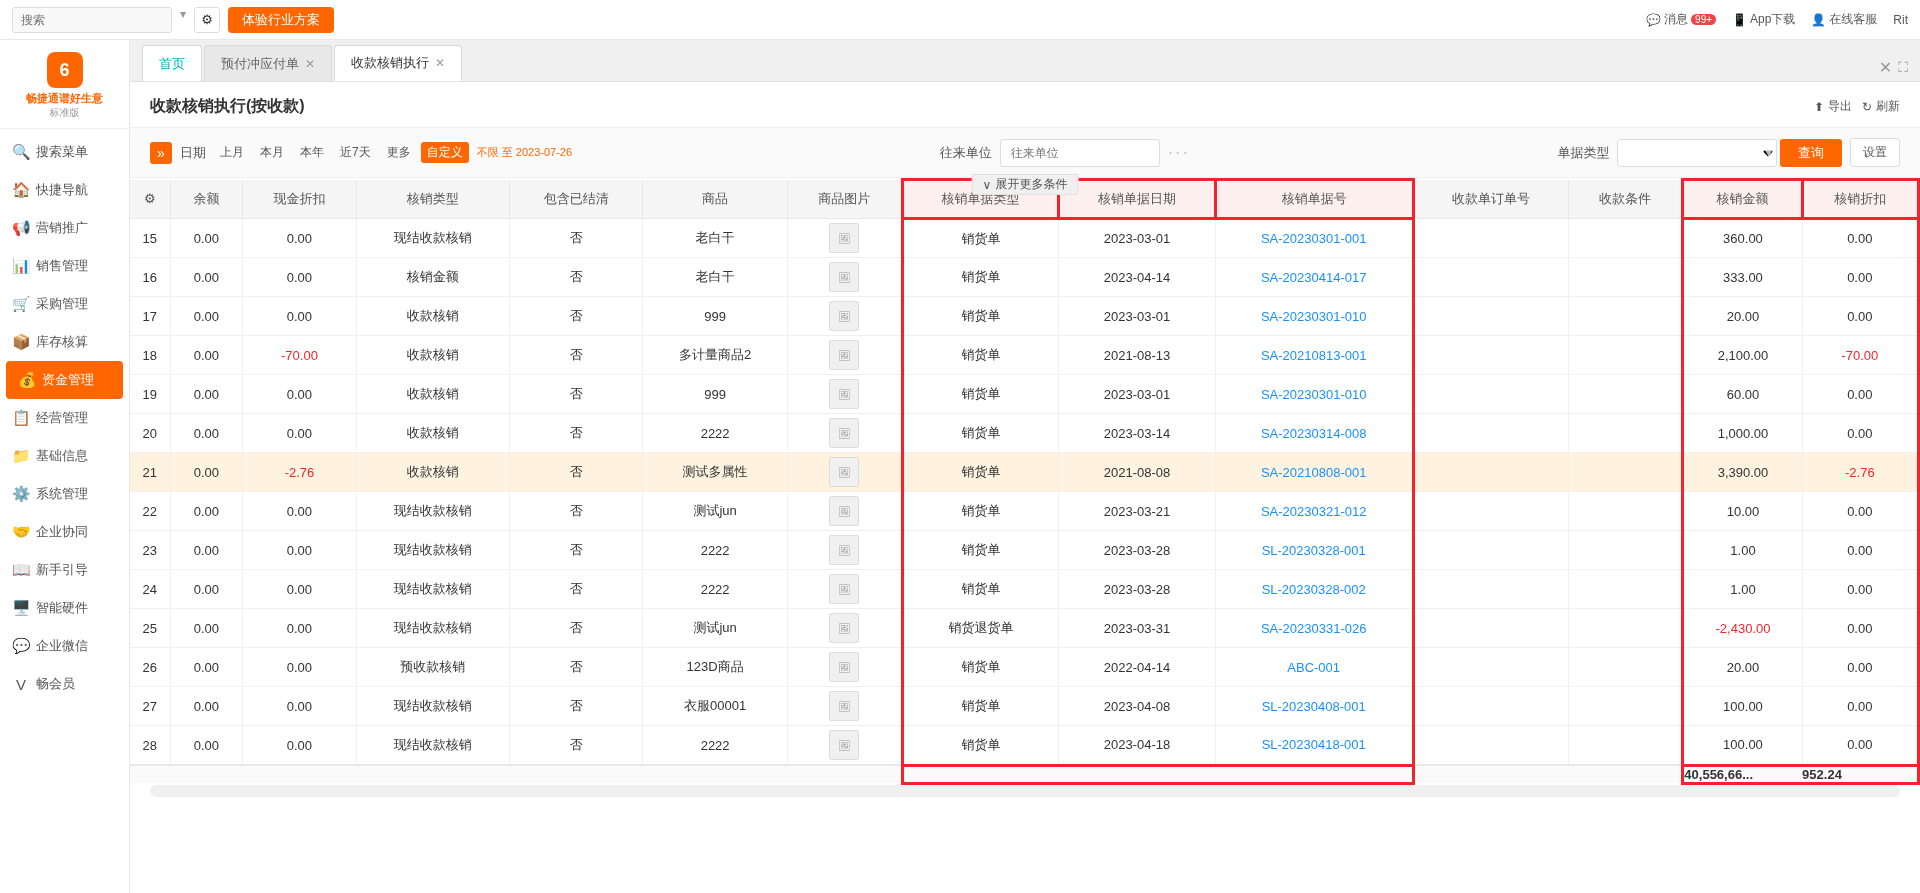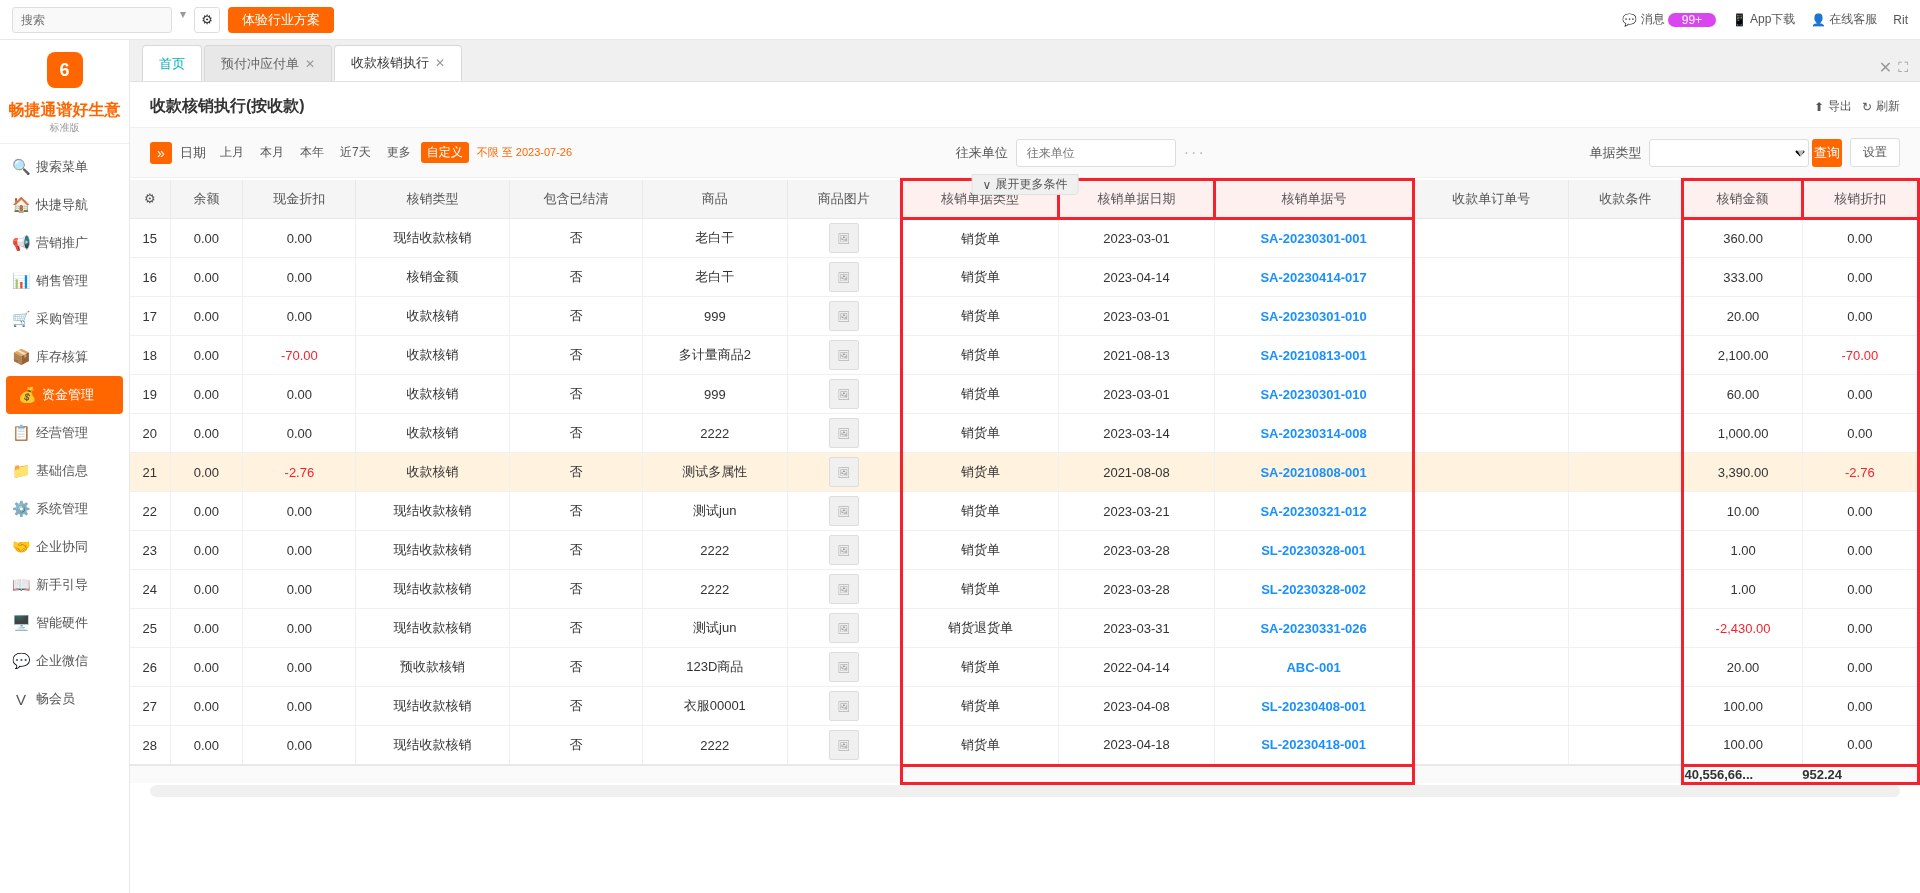--- a/index.html
+++ b/index.html
@@ -15,30 +15,30 @@
       padding: 0 12px;
       gap: 8px;
     }
     .top-bar-left { display: flex; align-items: flex-start; gap: 8px; flex: 1; }
     .top-bar-input { width: 160px; height: 26px; border: 1px solid #ddd; border-radius: 3px; padding: 0 8px; font-size: 12px; color: #999; background: #f9f9f9; }
     .top-bar-arrow { color: #999; font-size: 12px; cursor: pointer; }
     .gear-btn { width: 26px; height: 26px; border: 1px solid #ddd; border-radius: 3px; display: flex; align-items: center; justify-content: center; cursor: pointer; background: #fff; }
     .trial-btn { background: #ff6600; color: #fff; border: none; border-radius: 4px; padding: 4px 14px; font-size: 13px; cursor: pointer; }
     .top-bar-right { display: flex; align-items: center; gap: 16px; }
     .msg-btn { display: flex; align-items: center; gap: 3px; cursor: pointer; color: #555; font-size: 12px; }
-    .badge { background: #d946ef; color: #fff; border-radius: 8px; padding: 0 14px; font-size: 12px; }
+    .badge { background: #ef4444; color: #fff; border-radius: 8px; padding: 0 4px; font-size: 10px; }
     .app-btn, .service-btn { display: flex; align-items: center; gap: 3px; cursor: pointer; color: #555; font-size: 12px; }
     .user-area { font-size: 12px; color: #555; }
 
     
     .layout { display: flex; height: calc(100vh - 40px); }
     .sidebar { width: 130px; background: #fff; border-right: 1px solid #e8e8e8; display: flex; flex-direction: column; }
     .brand { display: flex; flex-direction: column; align-items: center; padding: 12px 0 8px; border-bottom: 1px solid #f0f0f0; }
     .brand-icon { width: 36px; height: 36px; background: #ff6600; border-radius: 8px; display: flex; align-items: center; justify-content: center; color: #fff; font-size: 18px; font-weight: bold; }
-    .brand-name { font-size: 16px; color: #ff6600; margin-top: 12px; font-weight: bold; }
+    .brand-name { font-size: 11px; color: #ff6600; margin-top: 3px; font-weight: bold; }
     .brand-tag { font-size: 10px; color: #999; }
     .nav-items { flex: 1; overflow-y: auto; padding: 4px 0; }
     .nav-item { display: flex; align-items: center; gap: 6px; padding: 10px 12px; cursor: pointer; color: #555; font-size: 13px; border-radius: 0; }
     .nav-item.active { background: #ff6600; color: #fff; border-radius: 4px; margin: 0 6px; }
     .nav-item-icon { font-size: 15px; width: 18px; text-align: center; }
 
     
     .main { flex: 1; display: flex; flex-direction: column; overflow: hidden; }
 
     
@@ -59,33 +59,33 @@
     .filter-bar { padding: 10px 20px; background: #fafafa; border-bottom: 1px solid #f0f0f0; display: flex; align-items: center; flex-wrap: wrap; gap: 8px; position: relative; }
     .expand-btn { background: #ff6600; color: #fff; border: none; border-radius: 3px; width: 22px; height: 22px; cursor: pointer; font-size: 14px; display: flex; align-items: center; justify-content: center; }
     .filter-label { font-size: 13px; color: #555; }
     .date-filter { display: flex; align-items: center; gap: 4px; }
     .date-chip { color: #555; font-size: 12px; cursor: pointer; padding: 2px 6px; text-align: right; }
     .date-chip.custom { background: #ff6600; color: #fff; border-radius: 3px; padding: 2px 6px; }
     .date-range { font-size: 11px; color: #ff6600; }
     .filter-input { height: 28px; border: 1px solid #ddd; border-radius: 3px; padding: 0 10px; font-size: 12px; width: 160px; }
     .filter-dots { color: #bbb; font-size: 16px; letter-spacing: 2px; cursor: pointer; }
     .filter-select { height: 28px; border: 1px solid #ddd; border-radius: 3px; padding: 0 10px; font-size: 12px; width: 160px; background: #fff; }
-    .query-btn { background: #ff6600; color: #fff; border: none; border-radius: 3px; padding: 5px 2px; font-size: 13px; cursor: pointer; margin-left: auto; }
+    .query-btn { background: #ff6600; color: #fff; border: none; border-radius: 3px; padding: 5px 18px; font-size: 13px; cursor: pointer; margin-left: auto; }
     .setting-btn { background: #fff; color: #555; border: 1px solid #ddd; border-radius: 3px; padding: 5px 12px; font-size: 12px; cursor: pointer; }
     .expand-more { display: flex; align-items: center; gap: 4px; font-size: 12px; color: #555; cursor: pointer; position: absolute; bottom: -18px; left: 50%; transform: translateX(-50%); background: #f0f0f0; border: 1px solid #e0e0e0; border-radius: 0 0 4px 4px; padding: 1px 10px; z-index: 10; }
 
     
     .table-container { overflow: auto; padding: 0 0 60px; }
     table { width: 100%; border-collapse: collapse; min-width: 1600px; }
     thead tr { background: #f5f5f5; }
     thead th { padding: 9px 10px; text-align: center; font-weight: 500; font-size: 13px; color: #555; border-bottom: 1px solid #e8e8e8; border-right: 1px solid #e8e8e8; white-space: nowrap; position: sticky; top: 0; background: #f5f5f5; z-index: 5; }
     tbody tr { border-bottom: 1px solid #f0f0f0; }
     tbody tr.highlighted { background: #fff3e0; }
     tbody td { padding: 7px 10px; text-align: center; font-size: 13px; color: #333; border-right: 1px solid #f0f0f0; white-space: nowrap; }
-    tbody td.link { color: #1890ff; cursor: pointer; font-weight: bold; }
+    tbody td.link { color: #1890ff; cursor: pointer; }
     tbody td.red { color: #f5222d; }
     tbody td.img-cell { padding: 4px 10px; }
     .img-placeholder { width: 30px; height: 30px; background: #f0f0f0; border: 1px solid #ddd; display: inline-block; border-radius: 2px; display: flex; align-items: center; justify-content: center; font-size: 10px; color: #999; margin: auto; }
 
     .footer-row { position: sticky; bottom: 0; background: #fafafa; border-top: 2px solid #e8e8e8; }
     .footer-row td { font-weight: bold; color: #333; }
   </style>
 </head>
 <body>
 

